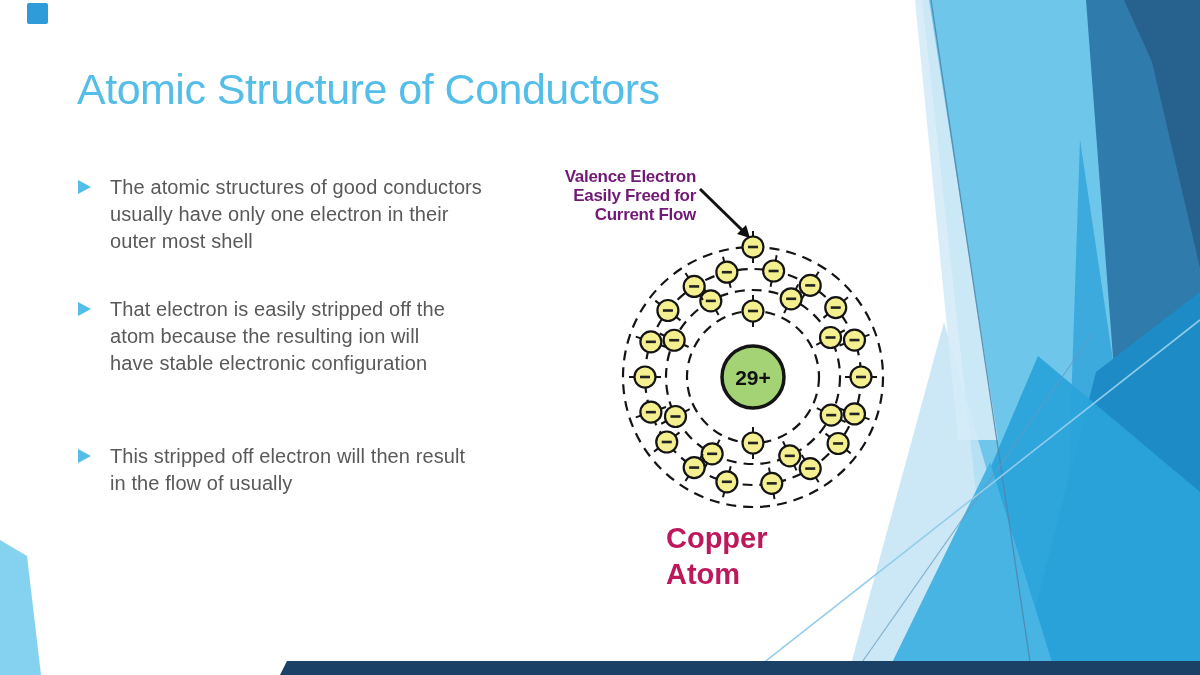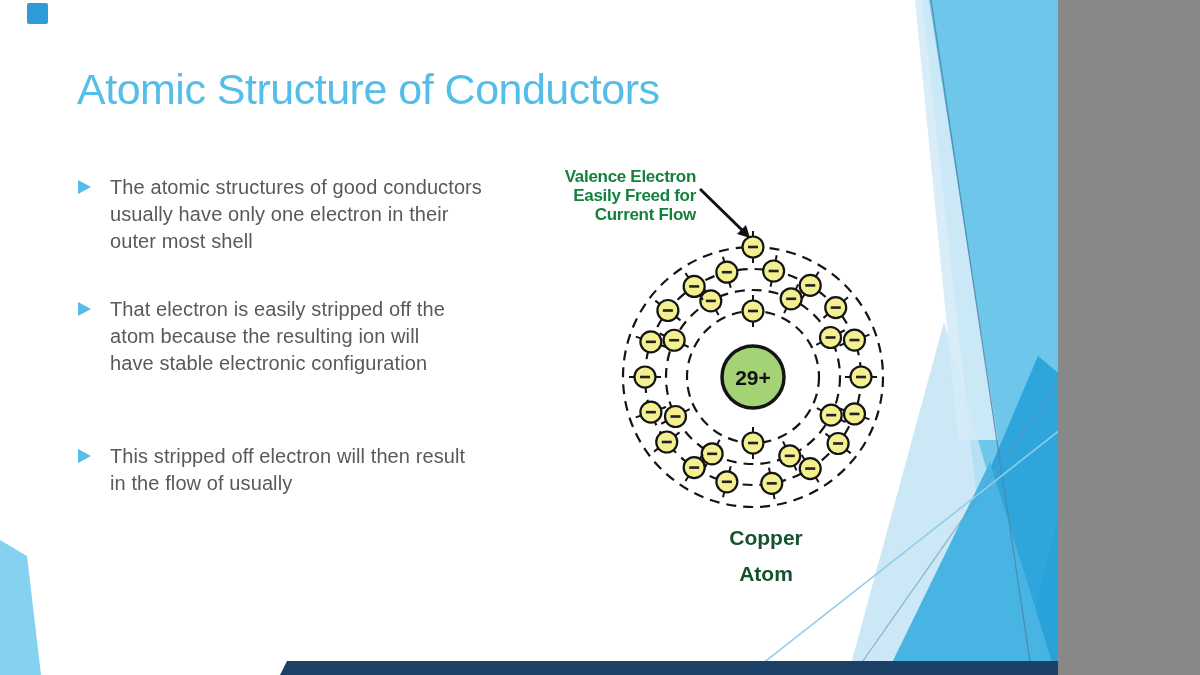--- a/index.html
+++ b/index.html
@@ -1,43 +1,43 @@
 <!DOCTYPE html>
 <html><head>
 <meta charset="utf-8">
 <style>
   html,body{margin:0;padding:0;background:#888;}
   .slide{
-    position:relative;width:1058px;height:675px;background:#ffffff;
+    position:relative;width:1200px;height:675px;background:#ffffff;
     overflow:hidden;font-family:"Liberation Sans",sans-serif;
     --accent:#55BEE8;--body:#59595B;
   }
   .bg-svg,.atom-svg{position:absolute;left:0;top:0;width:1200px;height:675px;pointer-events:none;}
   .title{
     position:absolute;left:77px;top:66px;font-size:43px;line-height:1.08;
     color:var(--accent);letter-spacing:-0.5px;white-space:nowrap;
   }
   .bullet-row{position:absolute;left:78px;display:flex;align-items:flex-start;}
   .tri{
     width:0;height:0;border-top:7px solid transparent;border-bottom:7px solid transparent;
     border-left:13px solid var(--accent);margin-top:6px;flex:0 0 auto;
   }
   .bullet-text{
     margin-left:19px;font-size:20px;line-height:27px;color:var(--body);
     white-space:pre-line;letter-spacing:0.1px;
   }
   .b1{top:174px;} .b2{top:296px;} .b3{top:443px;}
   .callout{
     position:absolute;left:500px;top:167px;width:196px;text-align:right;
-    font-size:17px;line-height:19px;font-weight:bold;color:#15803d;
+    font-size:17px;line-height:19px;font-weight:bold;color:#701a75;
     white-space:pre-line;letter-spacing:-0.3px;
   }
   .caption{
-    position:absolute;left:666px;top:520px;width:200px;text-align:center;
-    font-size:21px;line-height:36px;font-weight:bold;color:#14532d;
+    position:absolute;left:666px;top:520px;width:200px;text-align:left;
+    font-size:29px;line-height:36px;font-weight:bold;color:#be185d;
     white-space:pre-line;
   }
 </style>
 </head>
 <body>
 
 <div class="slide" style="--accent: #55BEE8; --body: #59595B;">
 
   <svg class="bg-svg" viewBox="0 0 1200 675" aria-hidden="true">
     <polygon points="1062,0 1200,0 1200,675 1072,675" fill="#2F7CAC"></polygon>

